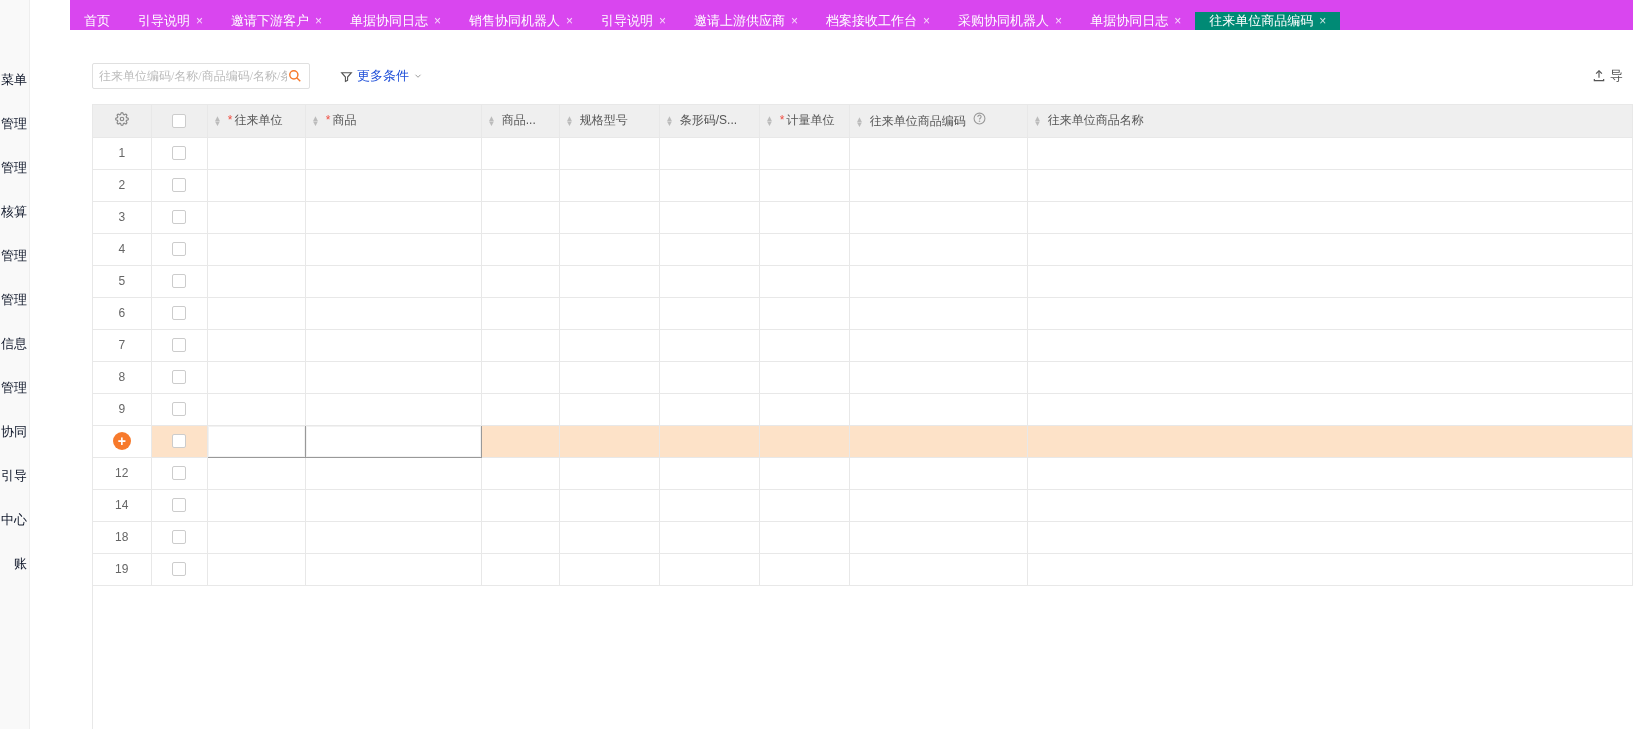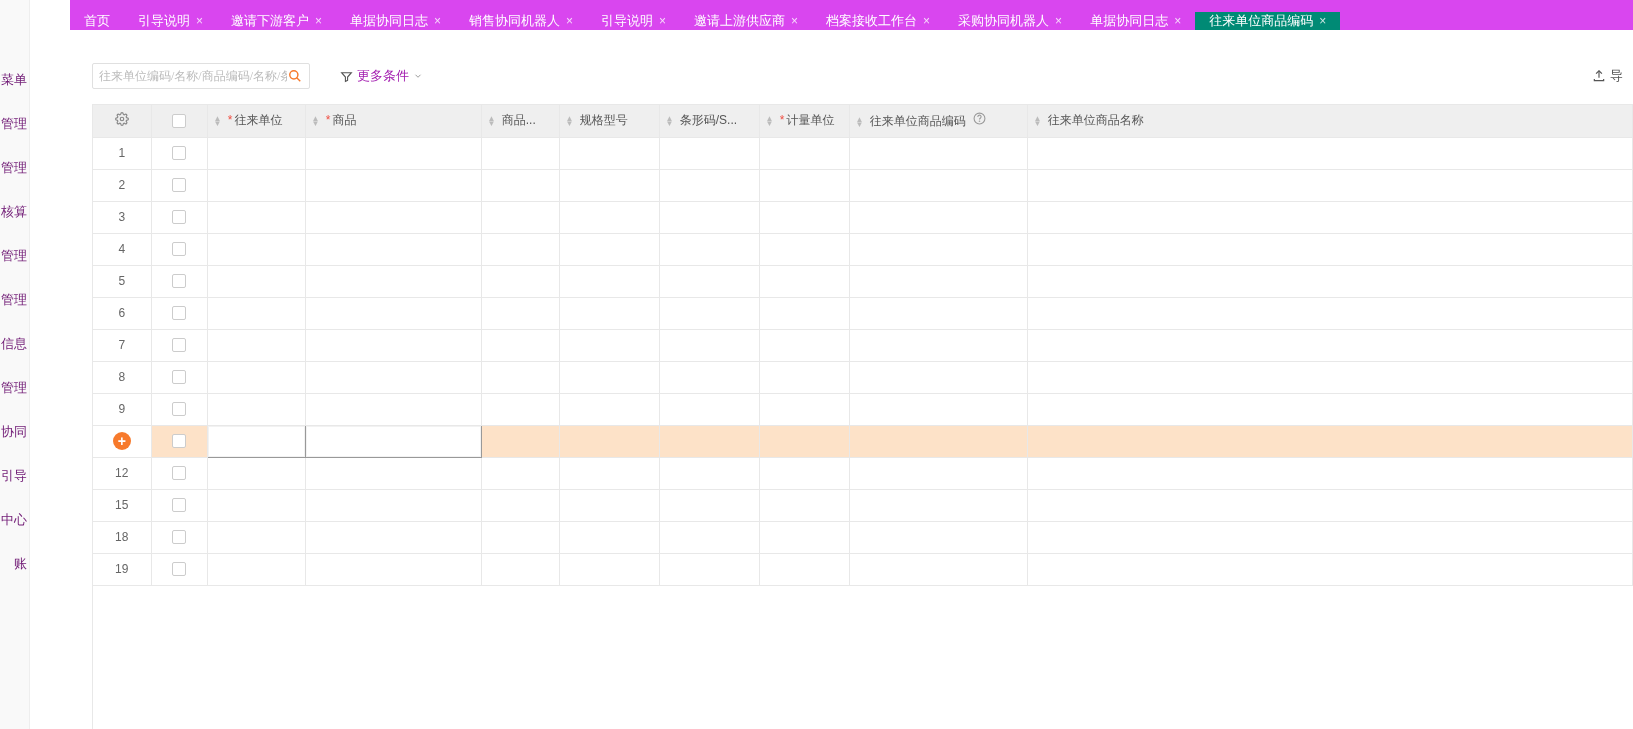--- a/index.html
+++ b/index.html
@@ -24,21 +24,21 @@
     background: #f9f9f9;
     border-right: 1px solid #eee;
     padding-top: 58px;
   }
   .sidebar-item {
     height: 44px;
     line-height: 44px;
     text-align: right;
     padding-right: 2px;
     font-size: 13px;
-    color: #701a75;
+    color: #0f172a;
     white-space: nowrap;
     cursor: pointer;
   }
 
   
   .tabs-bar {
     position: absolute;
     left: 70px;
     right: 0;
     top: 0;
@@ -98,21 +98,21 @@
   .search-box input::placeholder { color: #bbb; }
   .search-icon {
     width: 16px; height: 16px;
     display: inline-flex; align-items: center; justify-content: center;
     color: #f60;
   }
   .more-cond {
     margin-left: 30px;
     display: flex;
     align-items: center;
-    color: #a21caf;
+    color: #1d4ed8;
     font-size: 13px;
     cursor: pointer;
   }
   .more-cond svg { margin-right: 4px; }
   .toolbar-right {
     margin-left: auto;
     display: flex;
     align-items: center;
     gap: 16px;
     color: #555;
@@ -491,21 +491,21 @@
           <td></td>
           <td></td>
           <td></td>
           <td></td>
           <td></td>
           <td></td>
           <td></td>
           <td></td>
         </tr>
         <tr>
-          <td class="idx">15</td>
+          <td class="idx">14</td>
           <td class="chk"><span class="checkbox"></span></td>
           <td></td>
           <td></td>
           <td></td>
           <td></td>
           <td></td>
           <td></td>
           <td></td>
           <td></td>
         </tr>

